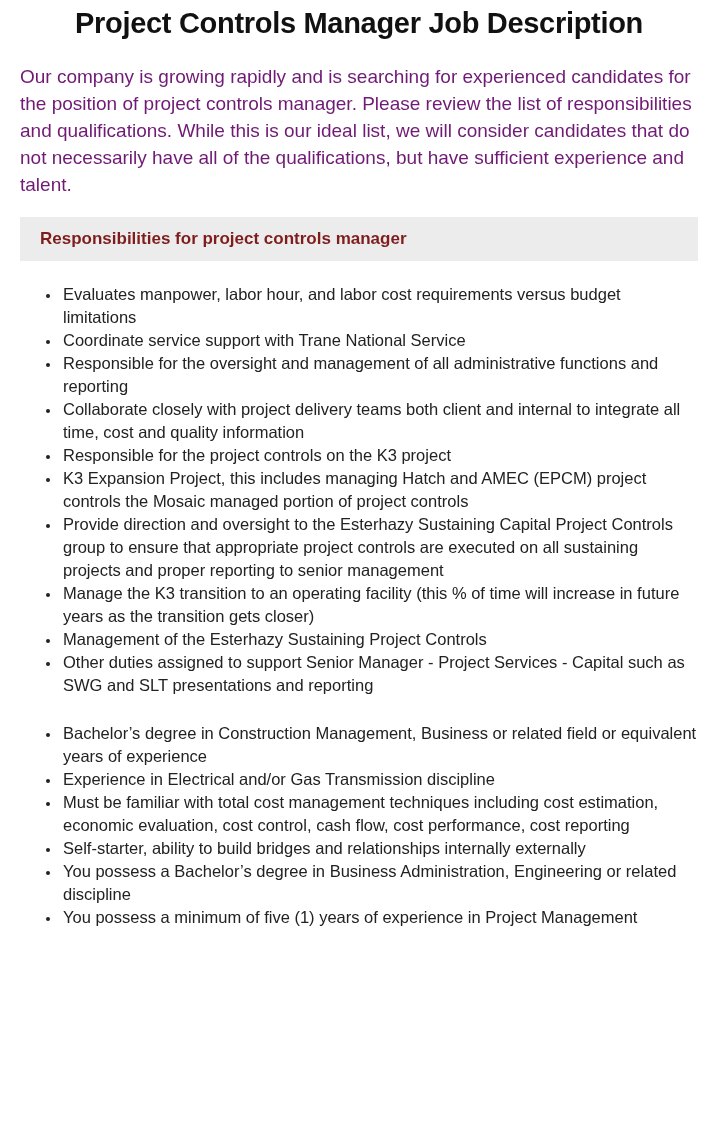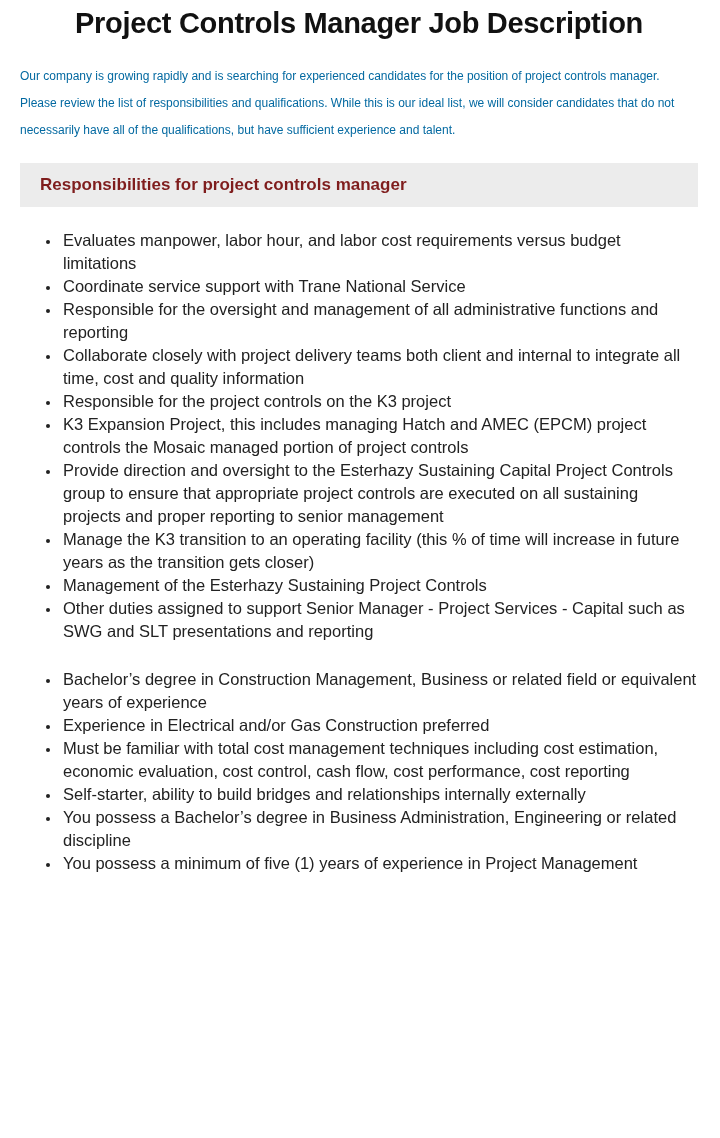--- a/index.html
+++ b/index.html
@@ -22,23 +22,23 @@
     margin: 0 0 21px 0;
     font-size: 29px;
     line-height: 37px;
     font-weight: bold;
     text-align: center;
     color: #111111;
     letter-spacing: -0.3px;
   }
   p.intro {
     margin: 0 0 19px 0;
-    font-size: 12px;
+    font-size: 19px;
     line-height: 27px;
-    color: #0369a1;
+    color: #701a75;
   }
   .section-bar {
     background: #ececec;
     padding: 9px 10px 9px 20px;
     min-height: 44px;
     display: flex;
     align-items: center;
   }
   .section-bar .section-heading {
     font-size: 17px;
@@ -87,20 +87,20 @@
     <li>K3 Expansion Project, this includes managing Hatch and AMEC (EPCM) project controls the Mosaic managed portion of project controls</li>
     <li>Provide direction and oversight to the Esterhazy Sustaining Capital Project Controls group to ensure that appropriate project controls are executed on all sustaining projects and proper reporting to senior management</li>
     <li>Manage the K3 transition to an operating facility (this % of time will increase in future years as the transition gets closer)</li>
     <li>Management of the Esterhazy Sustaining Project Controls</li>
     <li>Other duties assigned to support Senior Manager - Project Services - Capital such as SWG and SLT presentations and reporting</li>
   </ul>
 
 
   <ul class="bullet-list last-list">
     <li>Bachelor’s degree in Construction Management, Business or related field or equivalent years of experience</li>
-    <li>Experience in Electrical and/or Gas Construction preferred</li>
+    <li>Experience in Electrical and/or Gas Transmission discipline</li>
     <li>Must be familiar with total cost management techniques including cost estimation, economic evaluation, cost control, cash flow, cost performance, cost reporting</li>
     <li>Self-starter, ability to build bridges and relationships internally externally</li>
     <li>You possess a Bachelor’s degree in Business Administration, Engineering or related discipline</li>
     <li>You possess a minimum of five (1) years of experience in Project Management</li>
   </ul>
 
 </div>
 
 </body></html>

